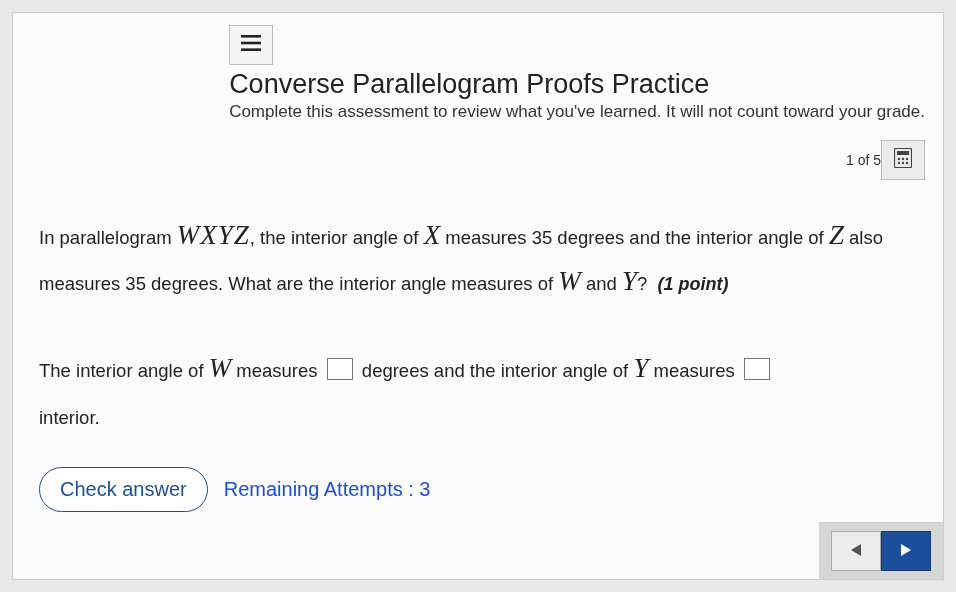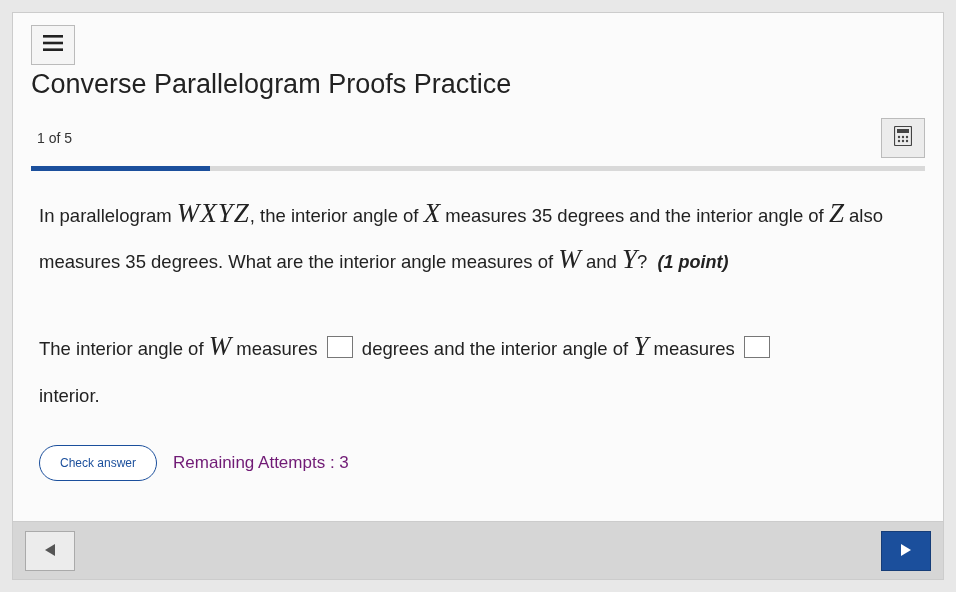--- a/index.html
+++ b/index.html
@@ -12,20 +12,21 @@
       padding: 12px;
     }
     .card {
       background: #fbfbfb;
       border: 1px solid #ccc;
       width: 100%;
       height: 100%;
       position: relative;
       display: flex;
       flex-direction: column;
+      align-items: flex-end;
     }
     .top-area {
       padding: 12px 18px 0 18px;
     }
     .menu-btn {
       width: 44px;
       height: 40px;
       background: #f5f5f5;
       border: 1px solid #bbb;
       display: flex;
@@ -118,26 +119,26 @@
       display: flex;
       align-items: center;
       gap: 16px;
     }
     .check-btn {
       border: 1.5px solid #1b4f9c;
       color: #1b4f9c;
       background: #fff;
       border-radius: 999px;
       padding: 10px 20px;
-      font-size: 12px;
+      font-size: 20px;
       cursor: pointer;
     }
     .remaining {
-      font-size: 17px;
-      color: #701a75;
+      font-size: 20px;
+      color: #1d4ed8;
     }
     .nav-bar {
       background: #d6d6d6;
       height: 58px;
       display: flex;
       align-items: center;
       justify-content: space-between;
       padding: 0 12px;
       border-top: 1px solid #ccc;
     }
@@ -169,20 +170,21 @@
     <div class="menu-btn">
       <span>
         <svg viewBox="0 0 20 16">
             <rect x="0" y="0" width="20" height="2.6" fill="#222"></rect>
             <rect x="0" y="6.7" width="20" height="2.6" fill="#222"></rect>
             <rect x="0" y="13.4" width="20" height="2.6" fill="#222"></rect>
           </svg>
       </span>
     </div>
     <div class="title">Converse Parallelogram Proofs Practice</div>
+    <div class="subtitle">Complete this assessment to review what you've learned. It will not count toward your grade.</div>
   </div>
 
   <div class="progress-row">
     <div class="counter">1 of 5</div>
     <div class="calc-btn">
       <span>
         <svg width="18" height="20" viewBox="0 0 18 20">
             <rect x="0.5" y="0.5" width="17" height="19" rx="1" fill="none" stroke="#444" stroke-width="1.2"></rect>
             <rect x="3" y="3" width="12" height="4" fill="#444"></rect>
             <circle cx="5" cy="11" r="1.2" fill="#444"></circle>

